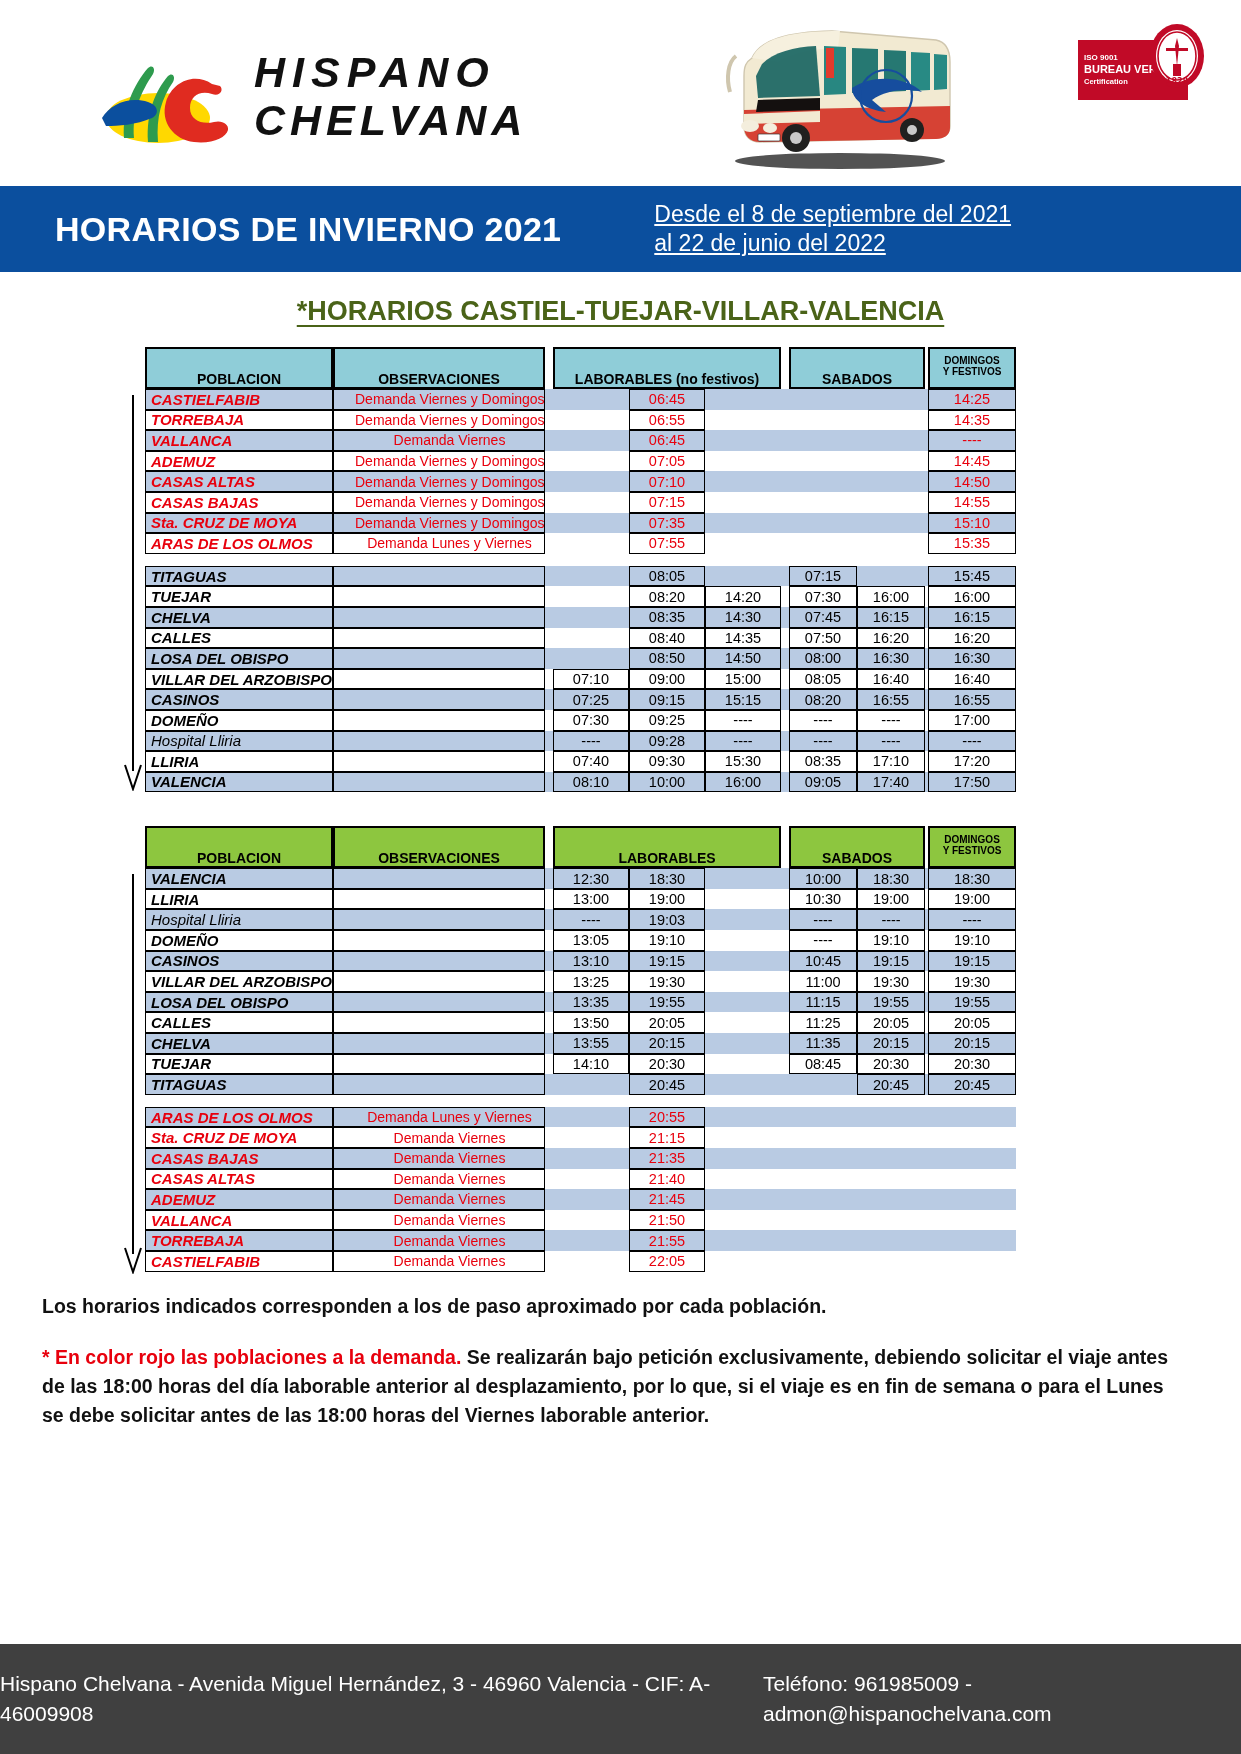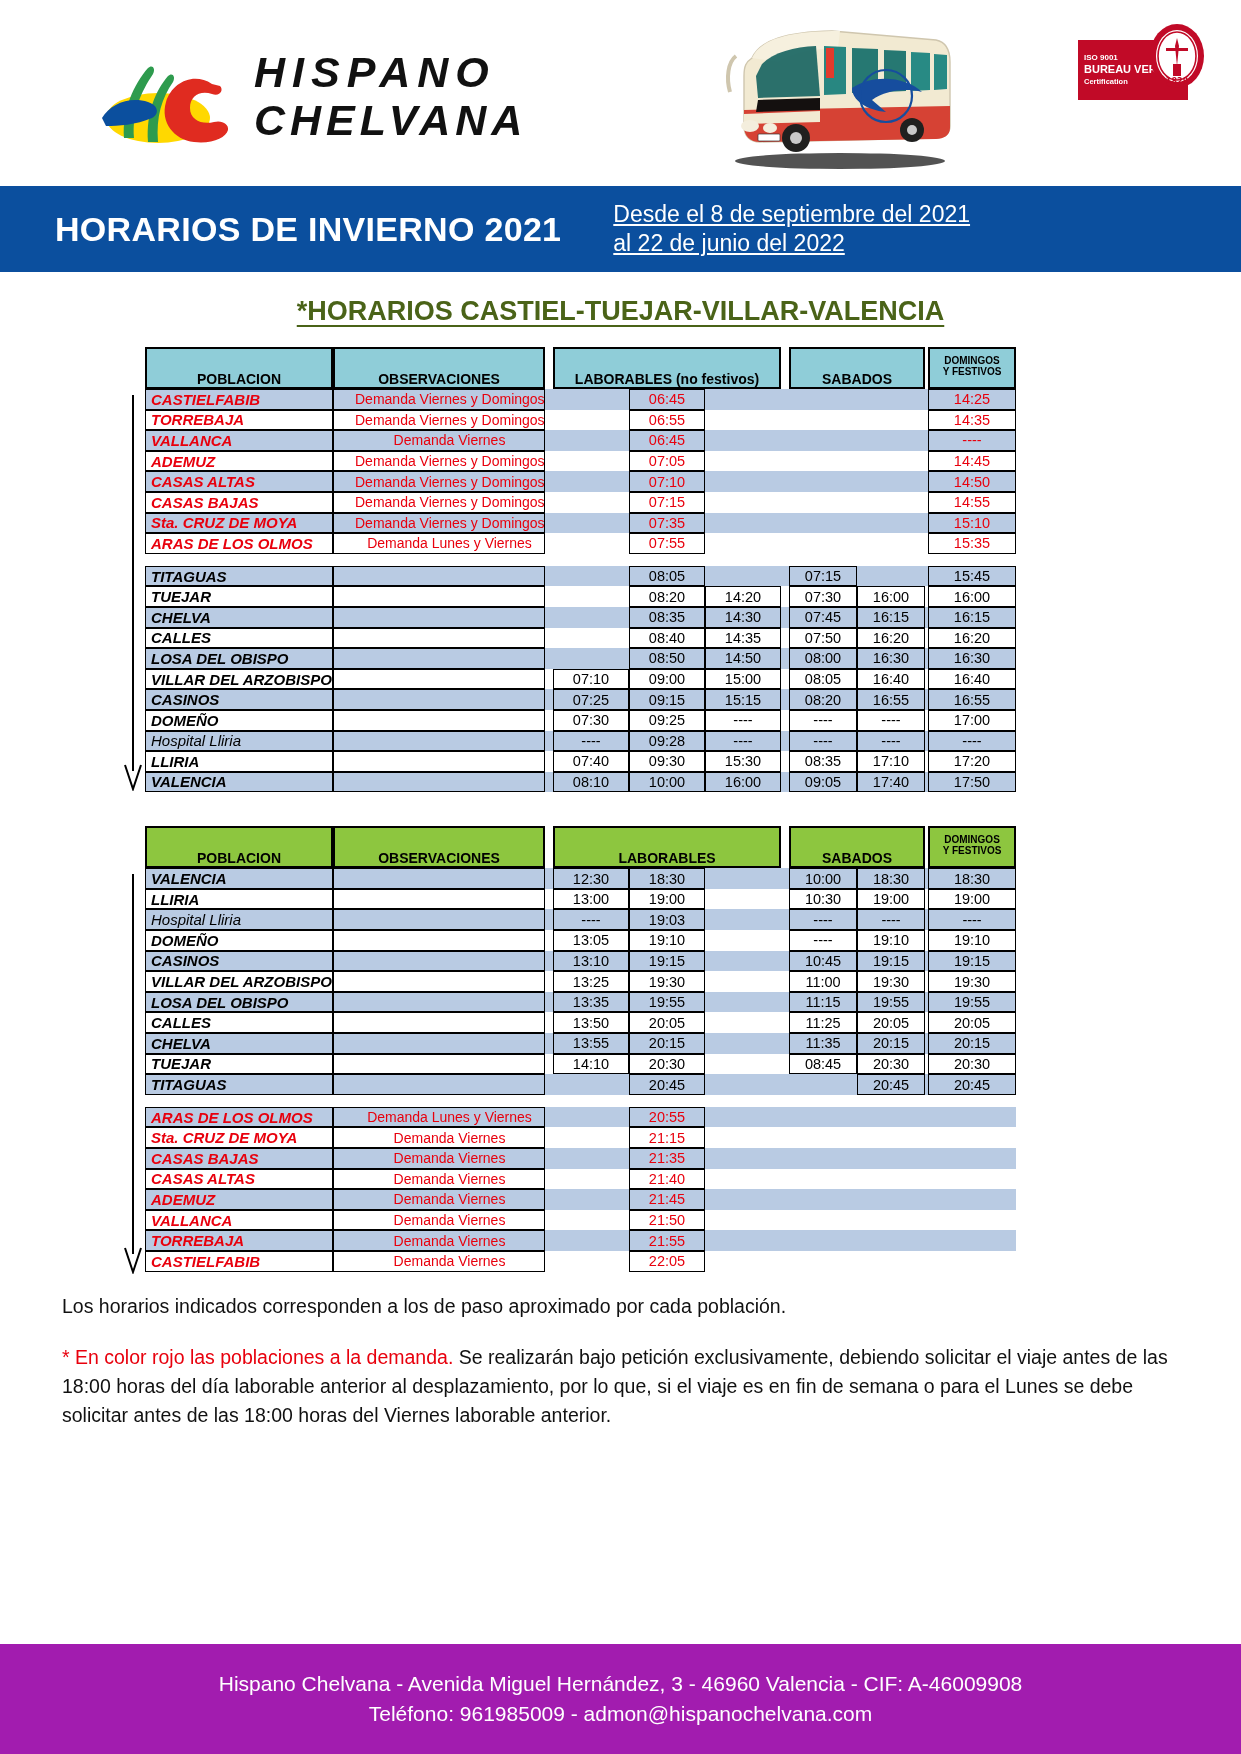--- a/index.html
+++ b/index.html
@@ -42,21 +42,21 @@
   }
   .cert-text .l1{ font-size:8px; }
   .cert-text .l2{ font-size:11px; }
   .cert-text .l3{ font-size:7.5px; }
   .cert-seal{ position:absolute; left:1148px; top:22px; width:58px; height:68px; }
 
   
   .banner{
     background:#0b4f9e; color:#fff;
     height:86px; display:flex; align-items:center;
-    padding-left:55px; gap:52px;
+    padding-left:55px; gap:93px;
   }
   .banner-title{ font-size:34px; font-weight:bold; letter-spacing:.3px; }
   .banner-sub{ font-size:23px; line-height:1.28; font-weight:400;text-decoration:underline; }
 
   
   .route-title{
     text-align:center; color:#4a6318;
     font-size:27px; font-weight:bold;
     margin-top:24px;
     text-decoration:underline;
@@ -111,32 +111,32 @@
 
   .red td{ color:#e8000d; }
   .red td.pobl{ color:#e8000d; }
   .black td{ color:#000; }
 
   .empty-cell{ border:none !important; }
   .spacer-row td{ height:12px; border:none !important; background:transparent !important; }
 
   
   .notes{
-    margin-top:20px; padding-left:62px; padding-right:60px;
-    font-size:19.5px; line-height:1.5; color:#111;
+    margin-top:20px; padding-left:42px; padding-right:60px;
+    font-size:19.5px; line-height:1.5; color:#111;font-weight:bold;
   }
   .notes p{ margin:0 0 22px 0; }
   .hl-red{ color:#e8000d; }
 
   
   .footer{
     position:absolute; left:0; bottom:0;
     width:1241px; height:110px;
-    background:#a21caf; color:#fff;
-    display:flex; flex-direction:column;
+    background:#404040; color:#fff;
+    display:flex; flex-direction:row;
     align-items:center; justify-content:center;
     font-size:21px; line-height:1.45;
   }
 </style>
 </head>
 <body>
 
 <div class="top-header">
 
   <div class="logo-block">

